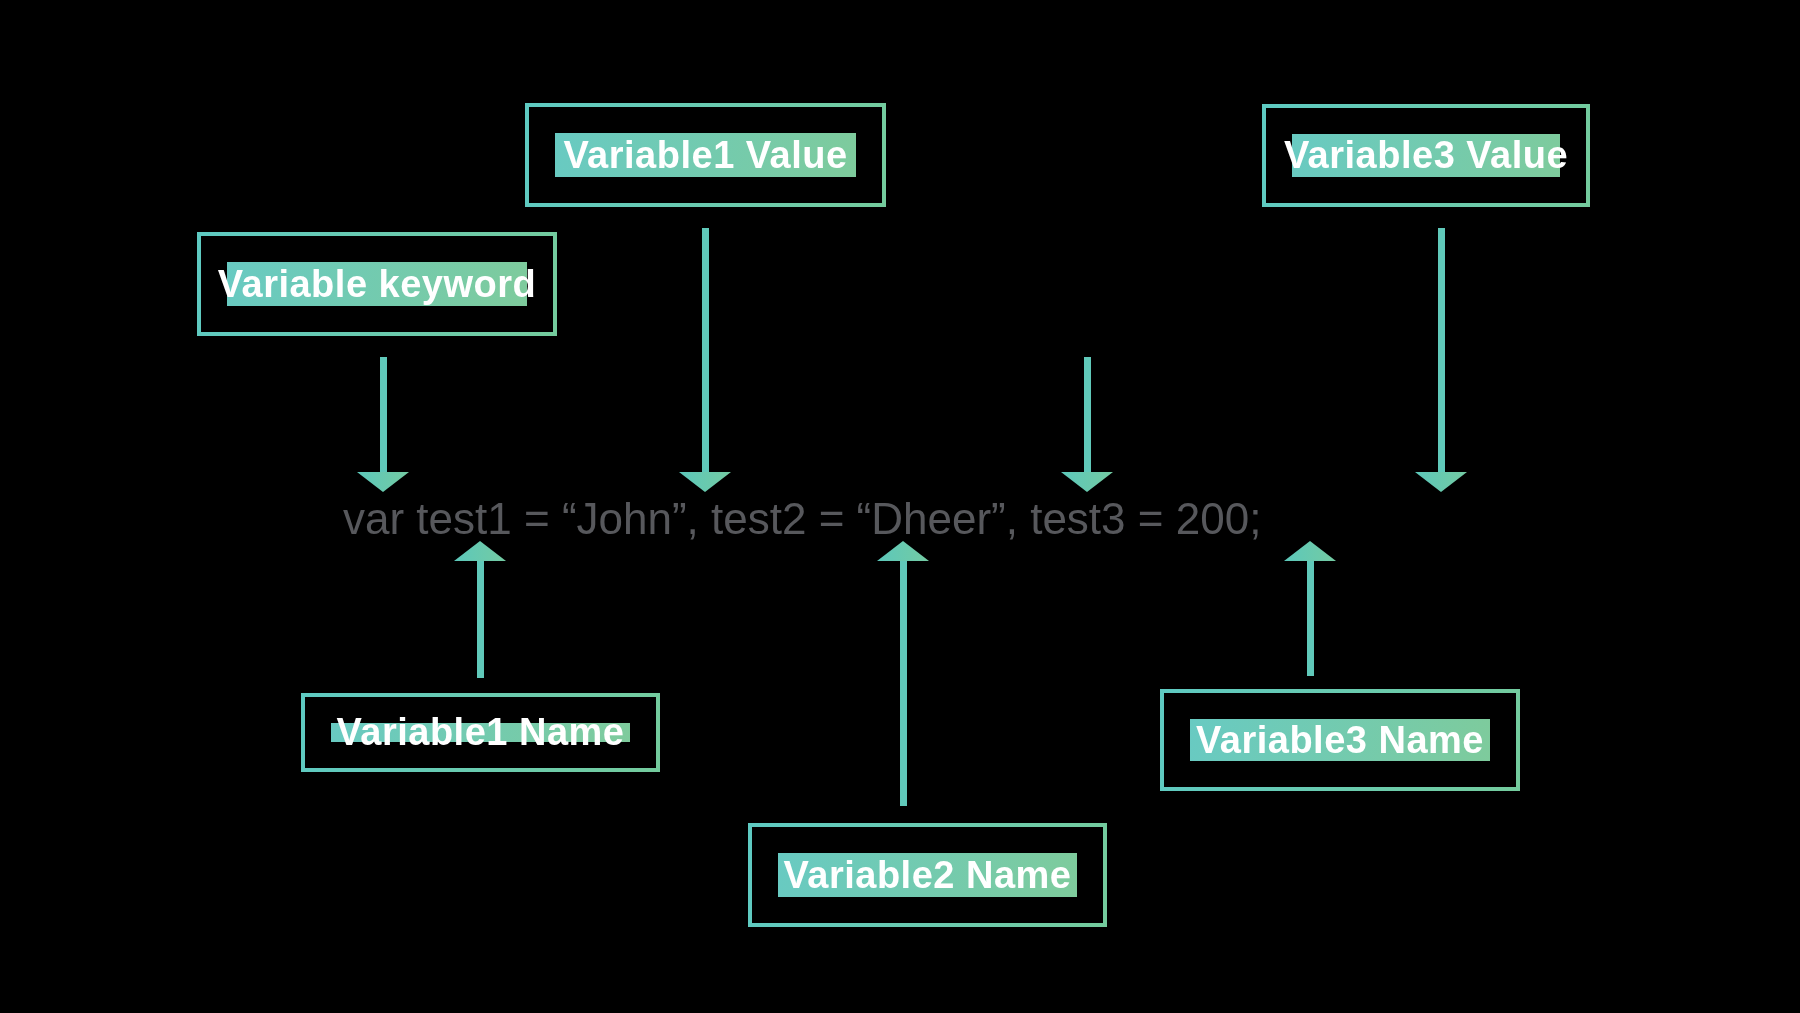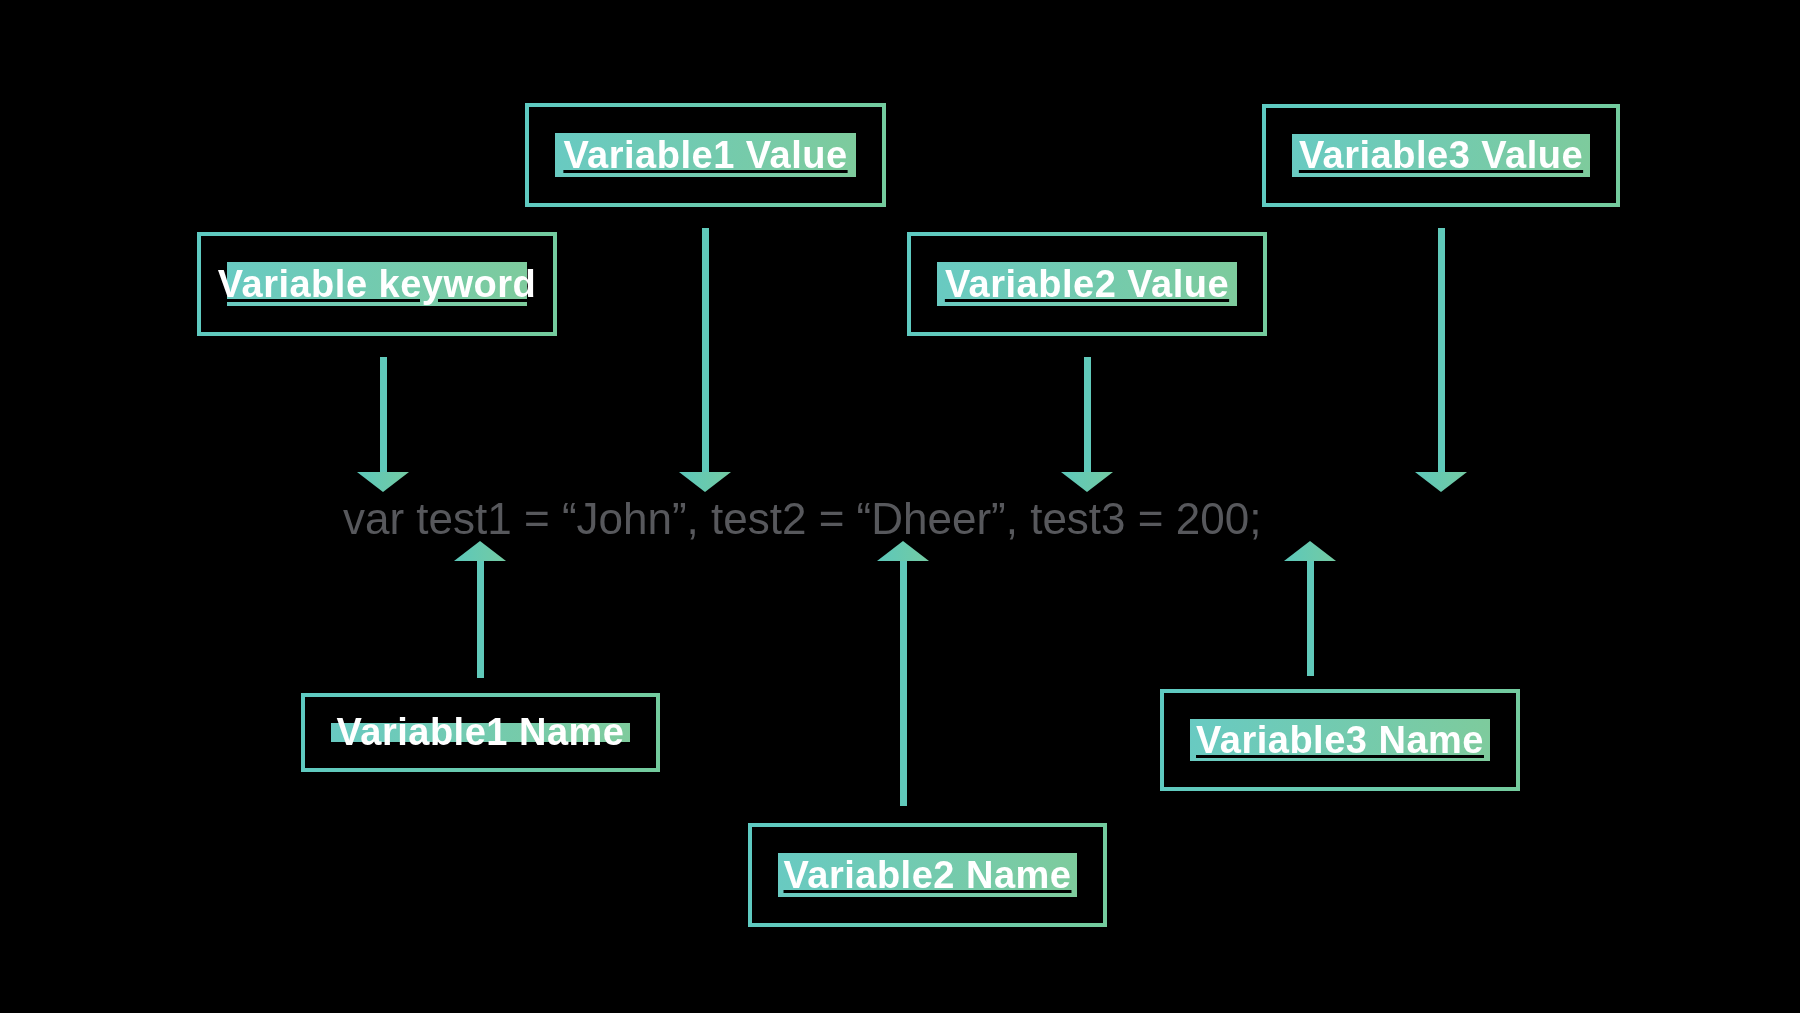--- a/index.html
+++ b/index.html
@@ -27,21 +27,20 @@
   
   .box{
     position:absolute;
     background:linear-gradient(100deg,var(--teal) 0%,var(--green) 100%);
     padding:4px;
   }
   .box-gap{
     width:100%;height:100%;
     background:var(--bg);
     padding:26px;
-    text-decoration:underline;
   }
   .box-fill{
     width:100%;height:100%;
     background:linear-gradient(100deg,var(--fill-teal) 0%,var(--fill-green) 100%);
     display:flex;align-items:center;justify-content:center;
   }
   .box-label{
     color:var(--label-white);
     font-weight:bold;
     font-size:38px;
@@ -85,43 +84,36 @@
 <div class="canvas">
 
   <div class="box" style="left:525px;top:103px;width:361px;height:104px;">
     <div class="box-gap">
       <div class="box-fill">
         <span class="box-label">Variable1 Value</span>
       </div>
     </div>
   </div>
 
-  <div class="box" style="left:1262px;top:104px;width:358px;height:103px;">
+  <div class="box" style="left:1262px;top:104px;width:328px;height:103px;">
     <div class="box-gap">
       <div class="box-fill">
         <span class="box-label">Variable3 Value</span>
       </div>
     </div>
   </div>
 
   <div class="box" style="left:197px;top:232px;width:360px;height:104px;">
     <div class="box-gap">
       <div class="box-fill">
         <span class="box-label">Variable keyword</span>
       </div>
     </div>
   </div>
 
-  <div class="box" style="left:907px;top:232px;width:360px;height:104px;">
-    <div class="box-gap">
-      <div class="box-fill">
-        <span class="box-label">Variable2 Value</span>
-      </div>
-    </div>
-  </div>
 
   <div class="arr down" style="left:357px;top:357px;height:135px;">
     <div class="shaft"></div>
     <div class="head"></div>
   </div>
 
   <div class="arr down" style="left:679px;top:228px;height:264px;">
     <div class="shaft"></div>
     <div class="head"></div>
   </div>

